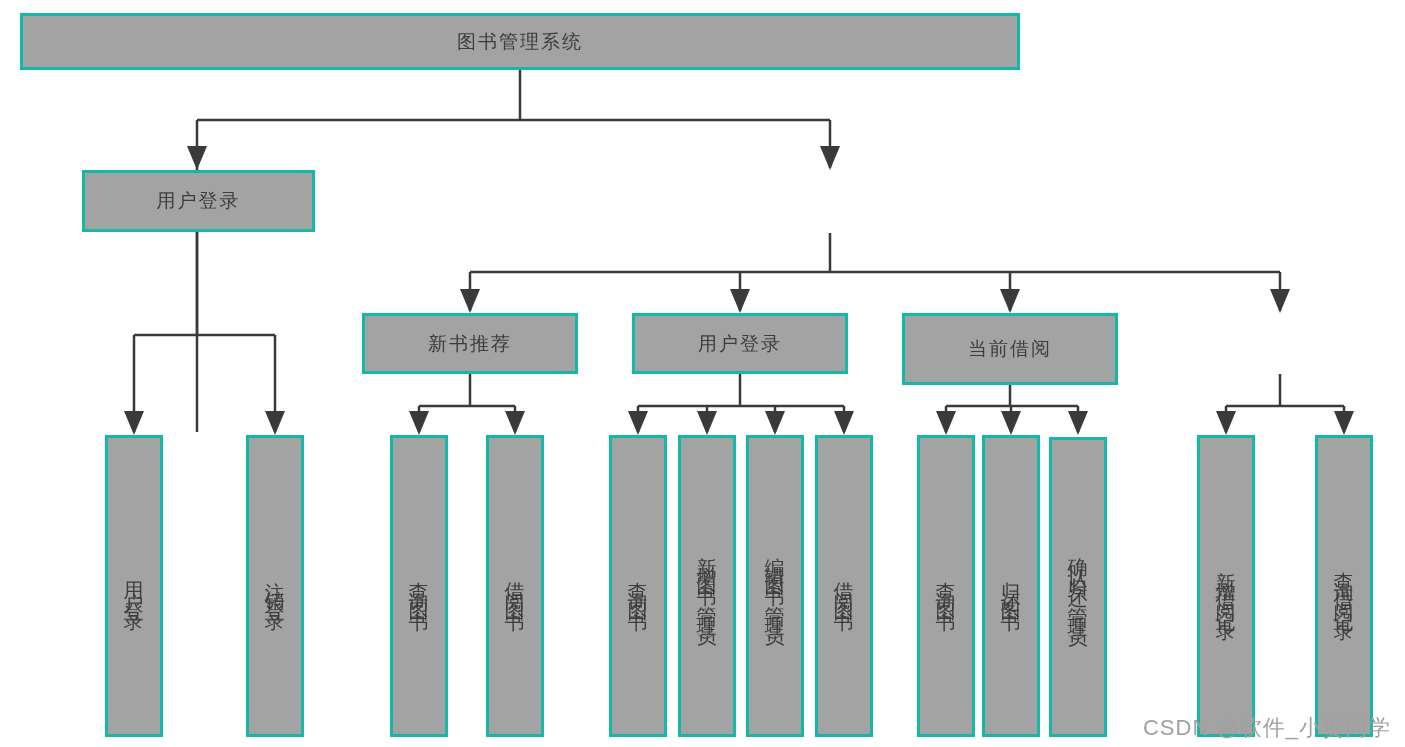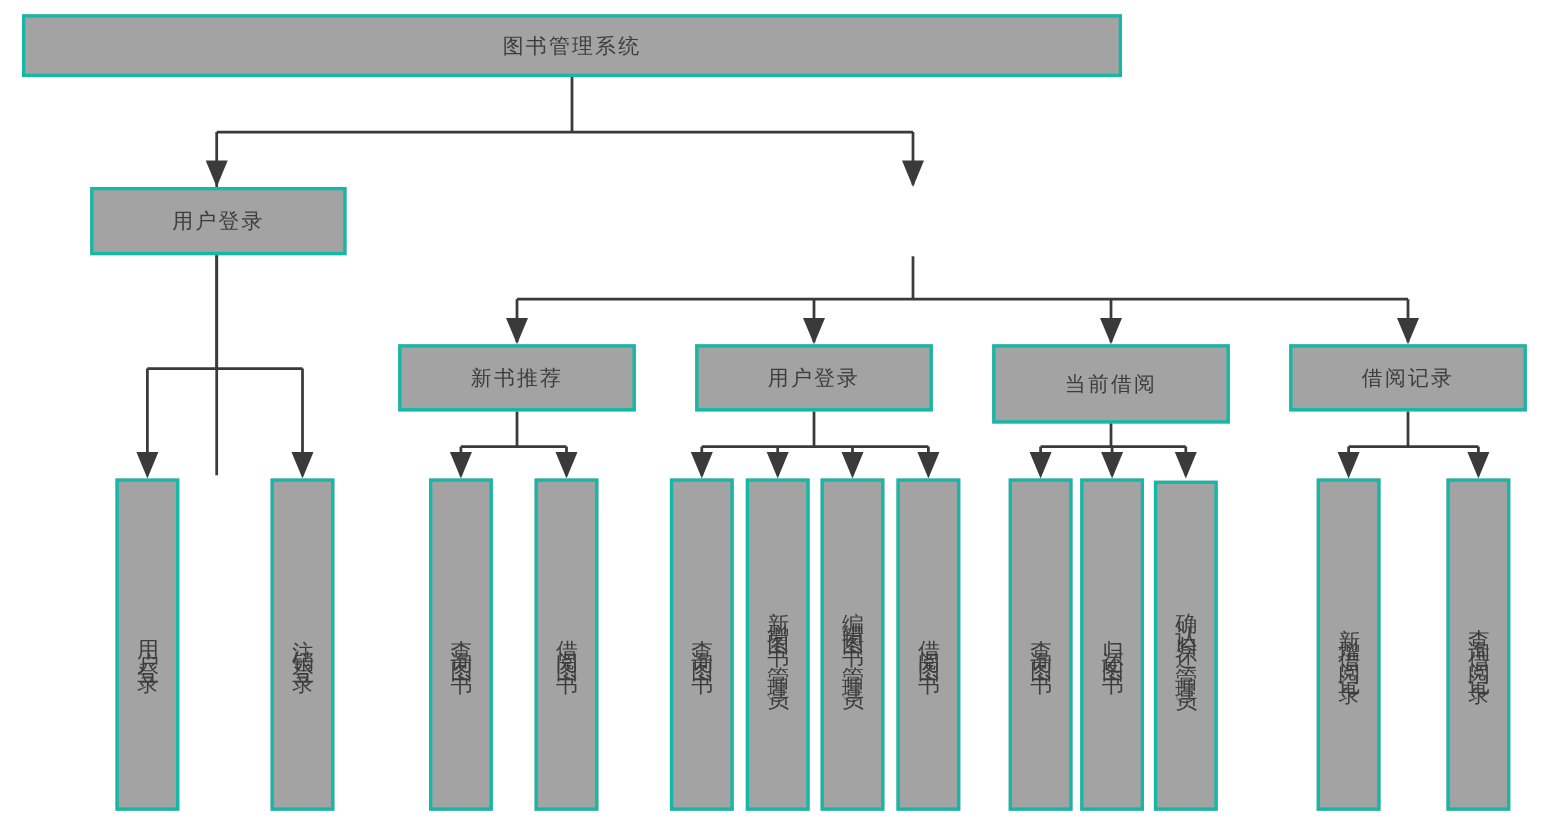--- a/index.html
+++ b/index.html
@@ -139,23 +139,20 @@
 
   <div class="node h" style="left:362px;top:313px;width:216px;height:61px">
     <span>新书推荐</span>
   </div>
   <div class="node h" style="left:632px;top:313px;width:216px;height:61px">
     <span>用户登录</span>
   </div>
   <div class="node h" style="left:902px;top:313px;width:216px;height:72px">
     <span>当前借阅</span>
   </div>
-  <div class="node h" style="left:1172px;top:313px;width:216px;height:61px">
-    <span>借阅记录</span>
-  </div>
 
   <div class="node v" style="left:105px;top:435px;width:58px;height:302px">
     <span>用户登录</span>
   </div>
   <div class="node v" style="left:246px;top:435px;width:58px;height:302px">
     <span>注销登录</span>
   </div>
 
   <div class="node v" style="left:390px;top:435px;width:58px;height:302px">
     <span>查询图书</span>
@@ -187,14 +184,15 @@
     <span>确认归还（管理员）</span>
   </div>
 
   <div class="node v" style="left:1197px;top:435px;width:58px;height:302px">
     <span>新增借阅记录</span>
   </div>
   <div class="node v" style="left:1315px;top:435px;width:58px;height:302px">
     <span>查询借阅记录</span>
   </div>
 
+  <div class="watermark">CSDN @软件_小贺同学</div>
 
 </div>
 
 </body></html>

